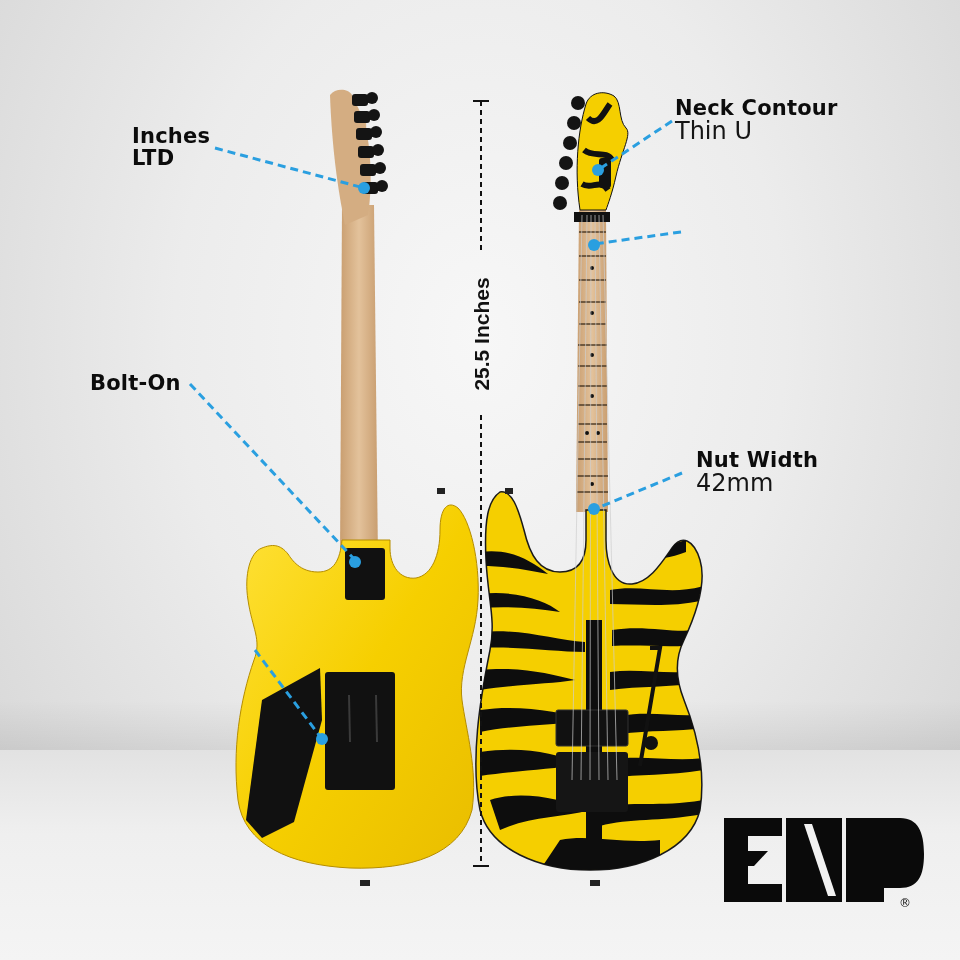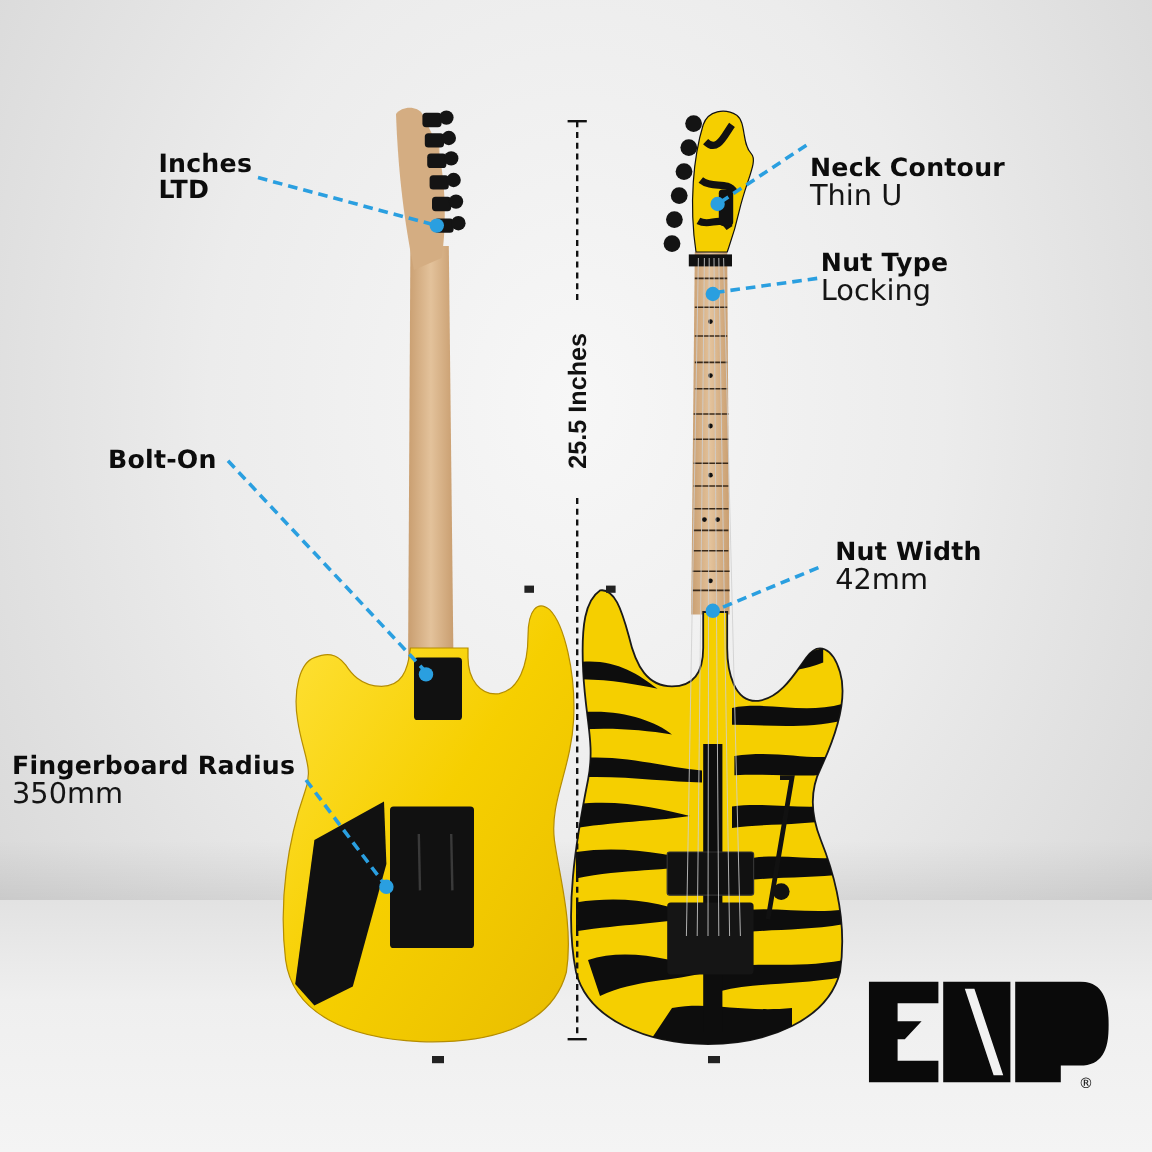--- a/index.html
+++ b/index.html
@@ -204,32 +204,24 @@
 
   <div class="measure-text">25.5 Inches</div>
 
   <div class="label" style="left:132px; top:125px;">
     <span class="t">Inches</span>
     <span class="t">LTD</span>
   </div>
   <div class="label" style="left:90px; top:372px;">
     <span class="t">Bolt-On</span>
   </div>
-  <div class="label" style="left:10px; top:627px;">
-    <span class="t">Fingerboard Radius</span>
-    <span class="v">350mm</span>
-  </div>
-
-  <div class="label" style="left:675px; top:97px;margin-top:32px;">
+
+  <div class="label" style="left:675px; top:97px;">
     <span class="t">Neck Contour</span>
     <span class="v">Thin U</span>
-  </div>
-  <div class="label" style="left:684px; top:208px;">
-    <span class="t">Nut Type</span>
-    <span class="v">Locking</span>
   </div>
   <div class="label" style="left:686px; top:449px;margin-left:10px;">
     <span class="t">Nut Width</span>
     <span class="v">42mm</span>
   </div>
 
   <svg class="logo" viewBox="0 0 200 84" aria-label="ESP">
 
     <path d="M0,0 H58 V18 H24 V33 L44,33 L30,48 H24 V66 H58 V84 H0 Z" fill="#0a0a0a"></path>
 

